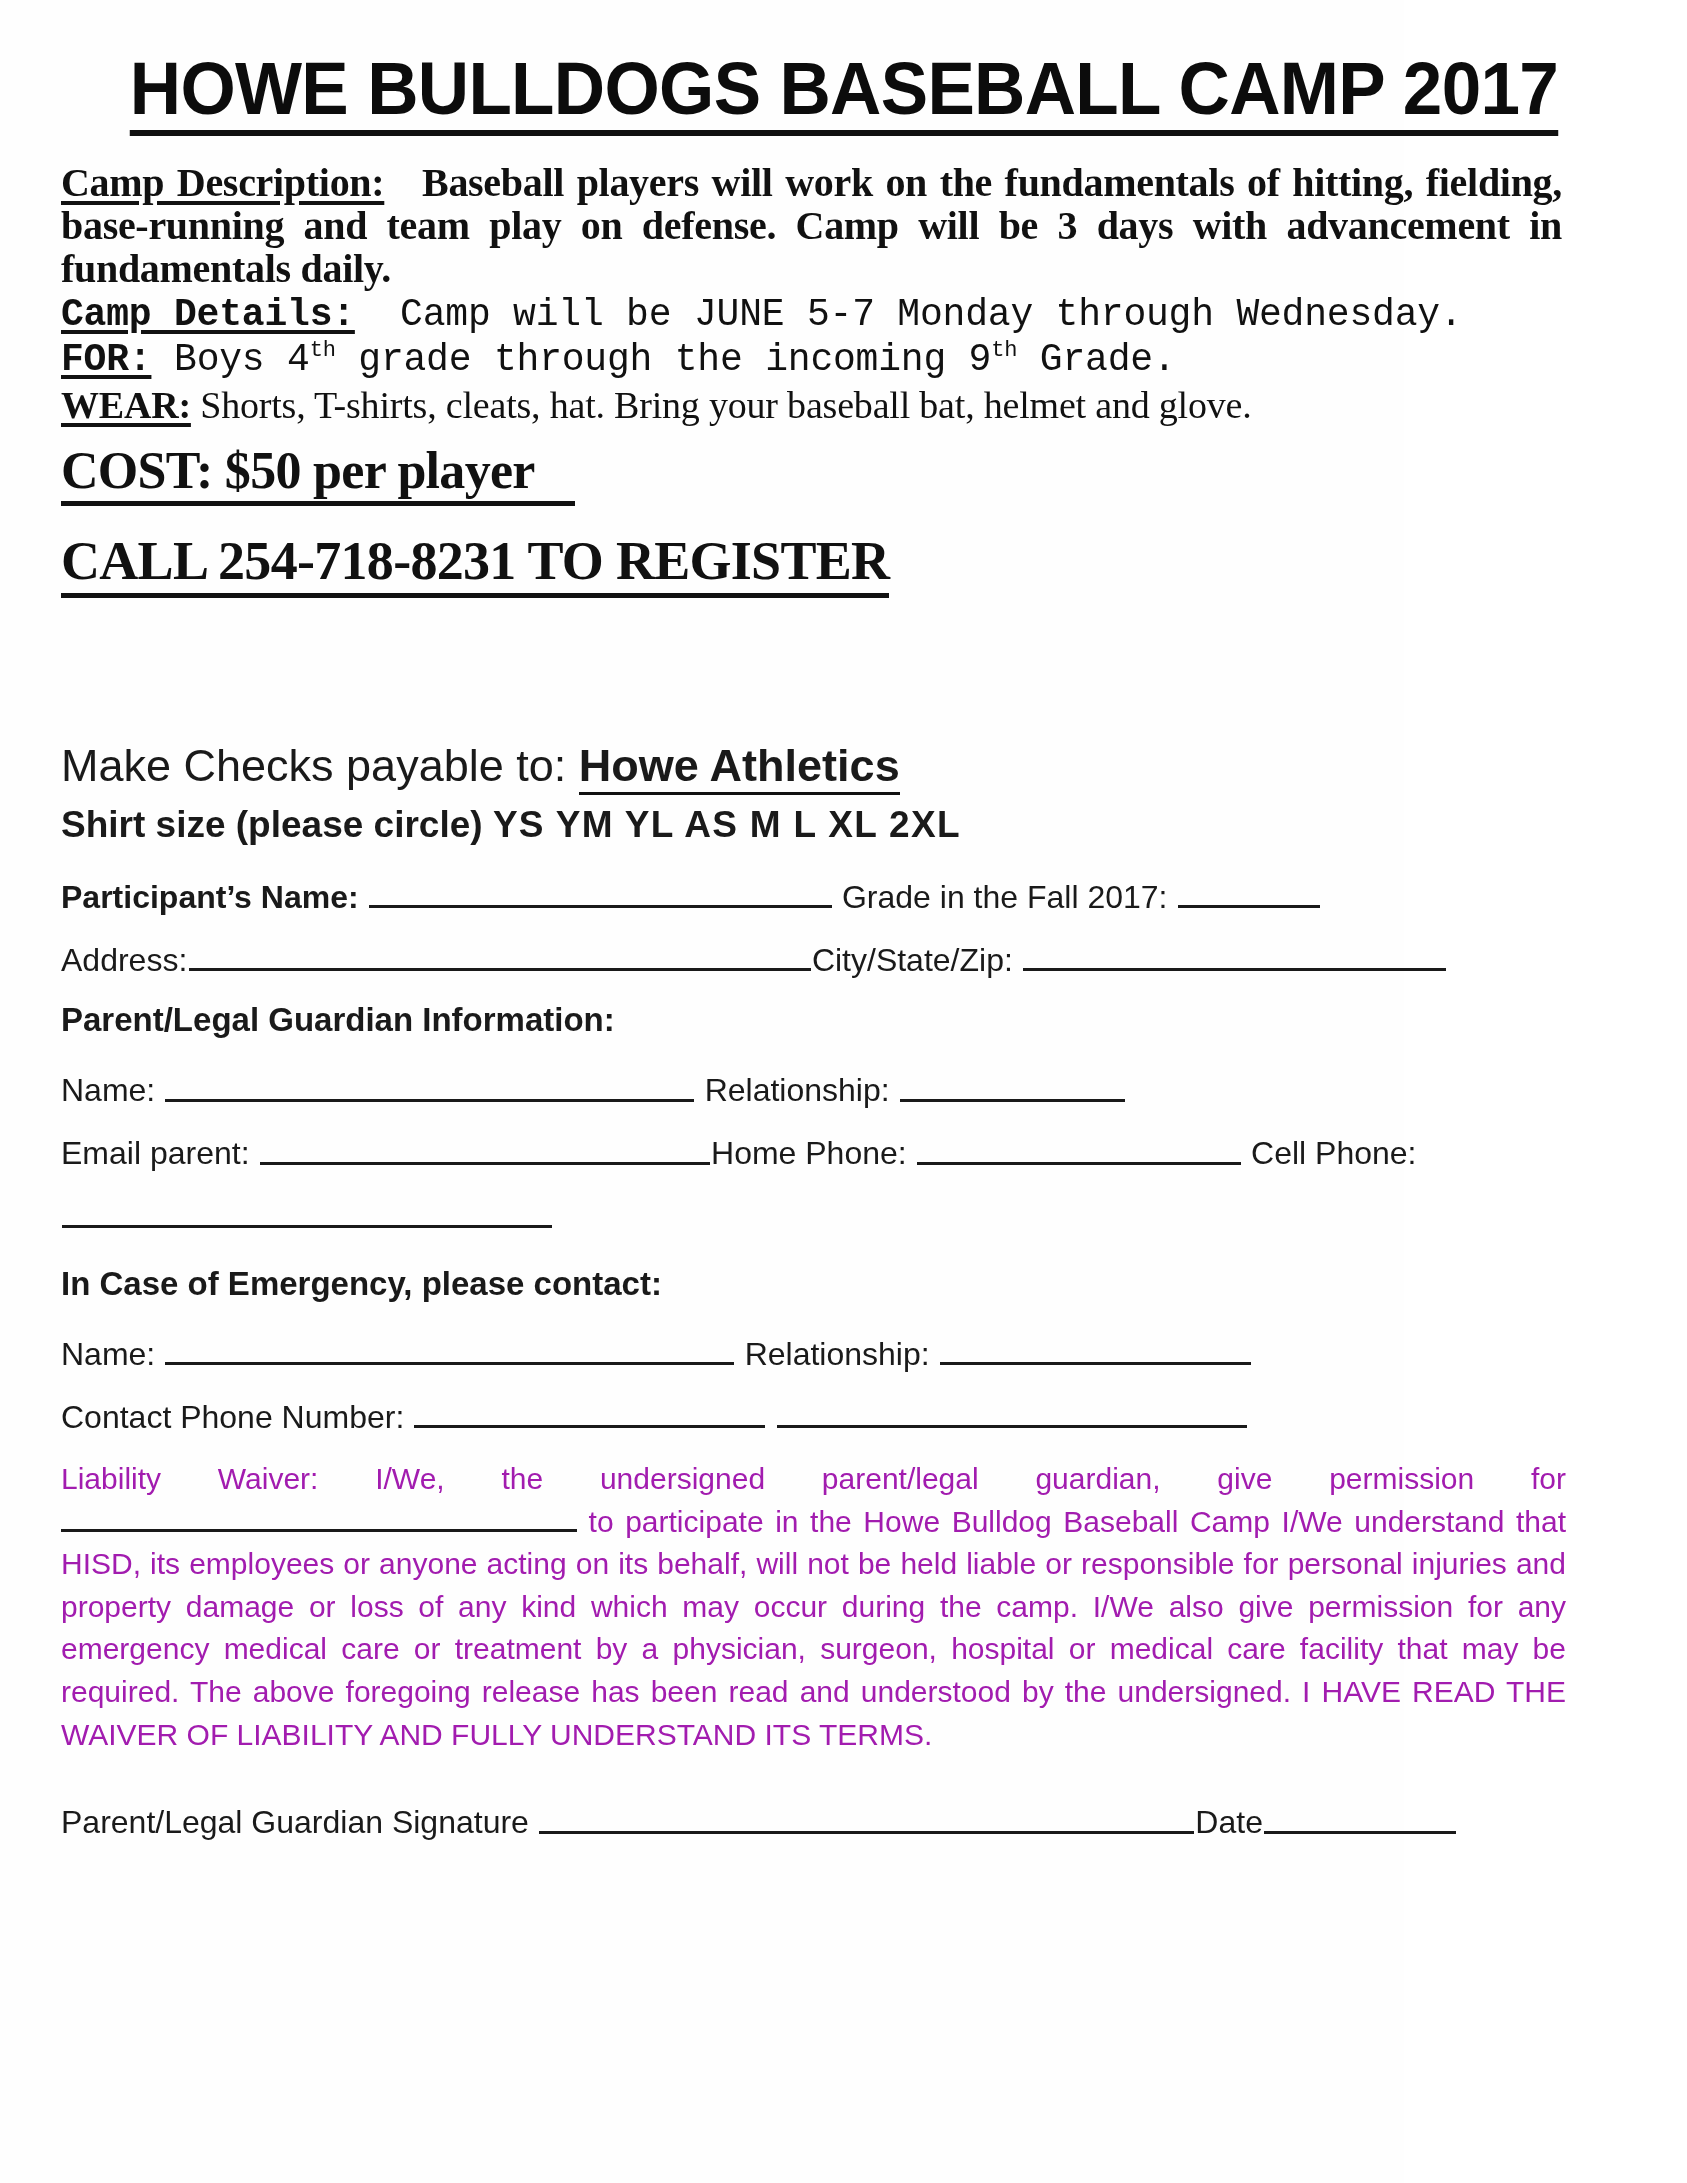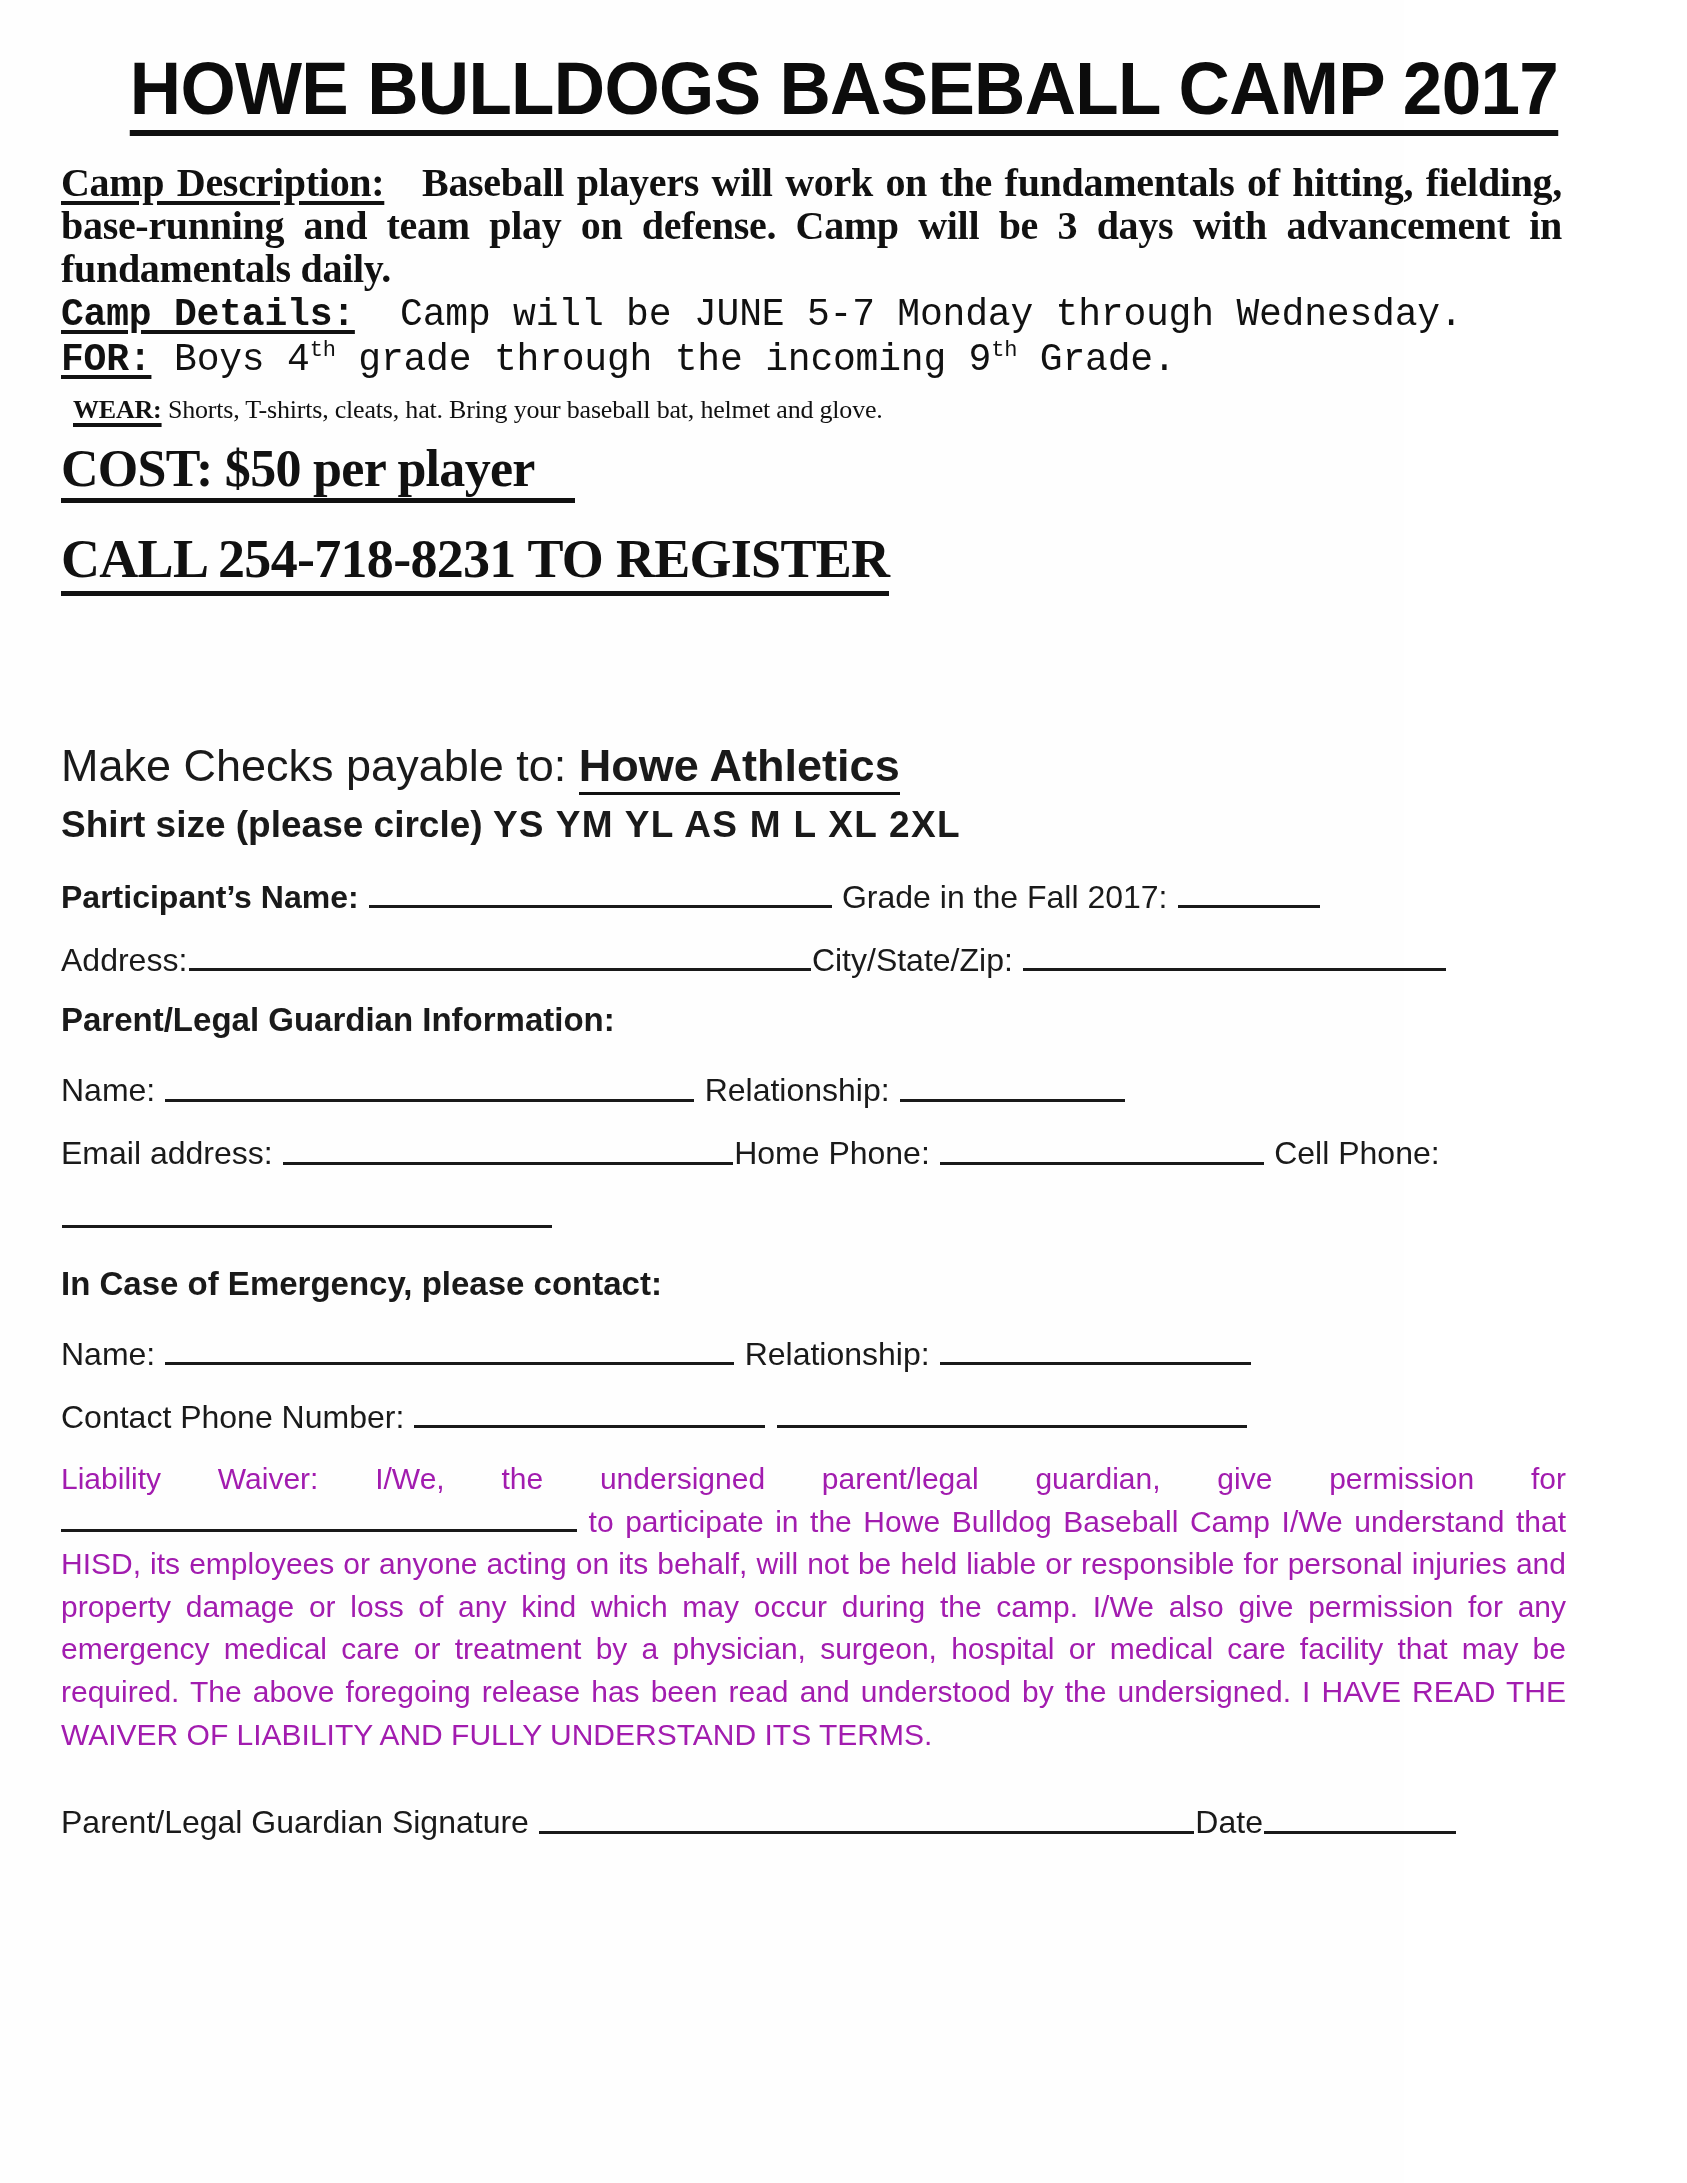--- a/index.html
+++ b/index.html
@@ -78,23 +78,23 @@
   }
   .line-item .lbl {
     font-weight: bold;
     text-decoration: underline;
     text-decoration-thickness: 4px;
     text-underline-offset: 4.6px;
   }
   .line-item sup { font-size: 0.58em; vertical-align: super; }
 
   .wear-line {
-    font-size: 26px;
+    font-size: 38px;
     line-height: 1.18;
-    margin: 12px;
+    margin: 0;
     text-align: justify;
     text-justify: inter-word;
     letter-spacing: -0.2px;
   }
   .wear-line .lbl {
     font-weight: bold;
     text-decoration: underline;
     text-decoration-thickness: 4px;
     text-underline-offset: 4.6px;
   }
@@ -251,21 +251,21 @@
     <div class="section-head">Parent/Legal Guardian Information:</div>
 
     <div class="fieldrow">
       <span>Name:</span>
       <span class="blank" style="width:529px"></span>
       <span>Relationship:</span>
       <span class="blank" style="width:225px"></span>
     </div>
 
     <div class="fieldrow">
-      <span>Email address:</span>
+      <span>Email parent:</span>
       <span class="blank" style="width:450px"></span><span>Home Phone:</span>
       <span class="blank" style="width:324px"></span>
       <span>Cell Phone:</span>
     </div>
 
     <div class="fieldrow" style="margin-bottom:30px">
       <span class="blank" style="width:490px"></span>
     </div>
 
     <div class="section-head">In Case of Emergency, please contact:</div>

